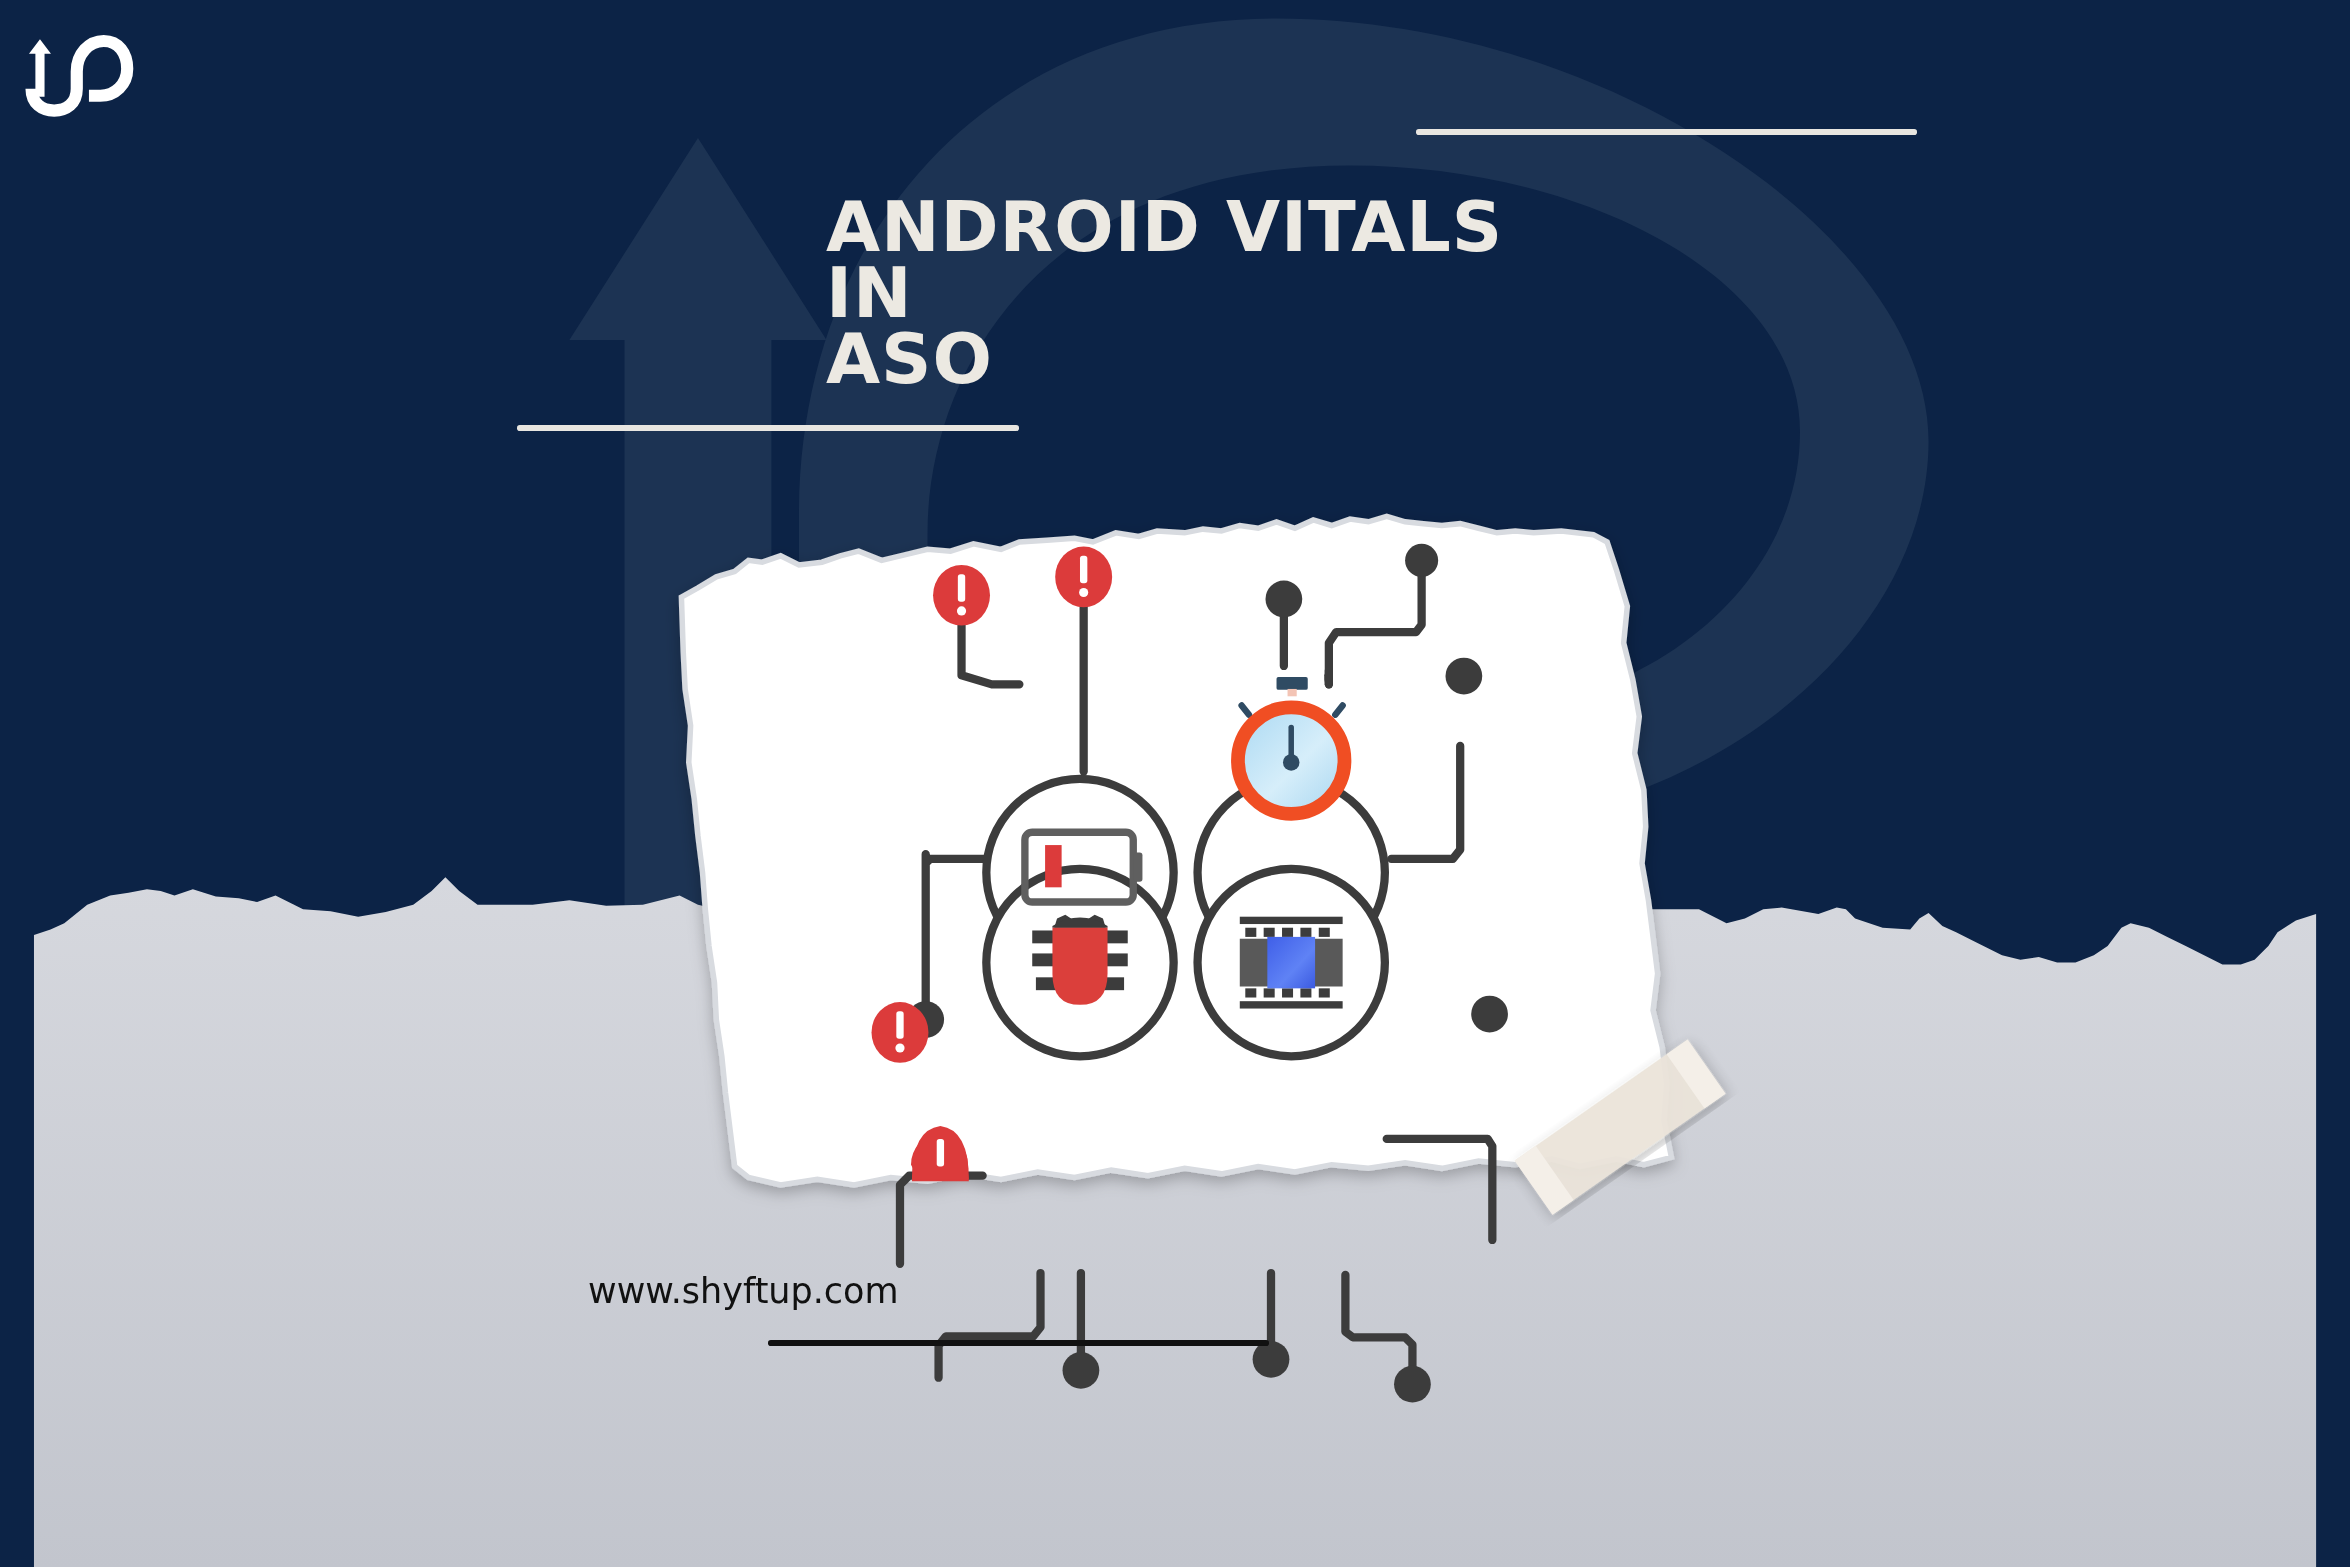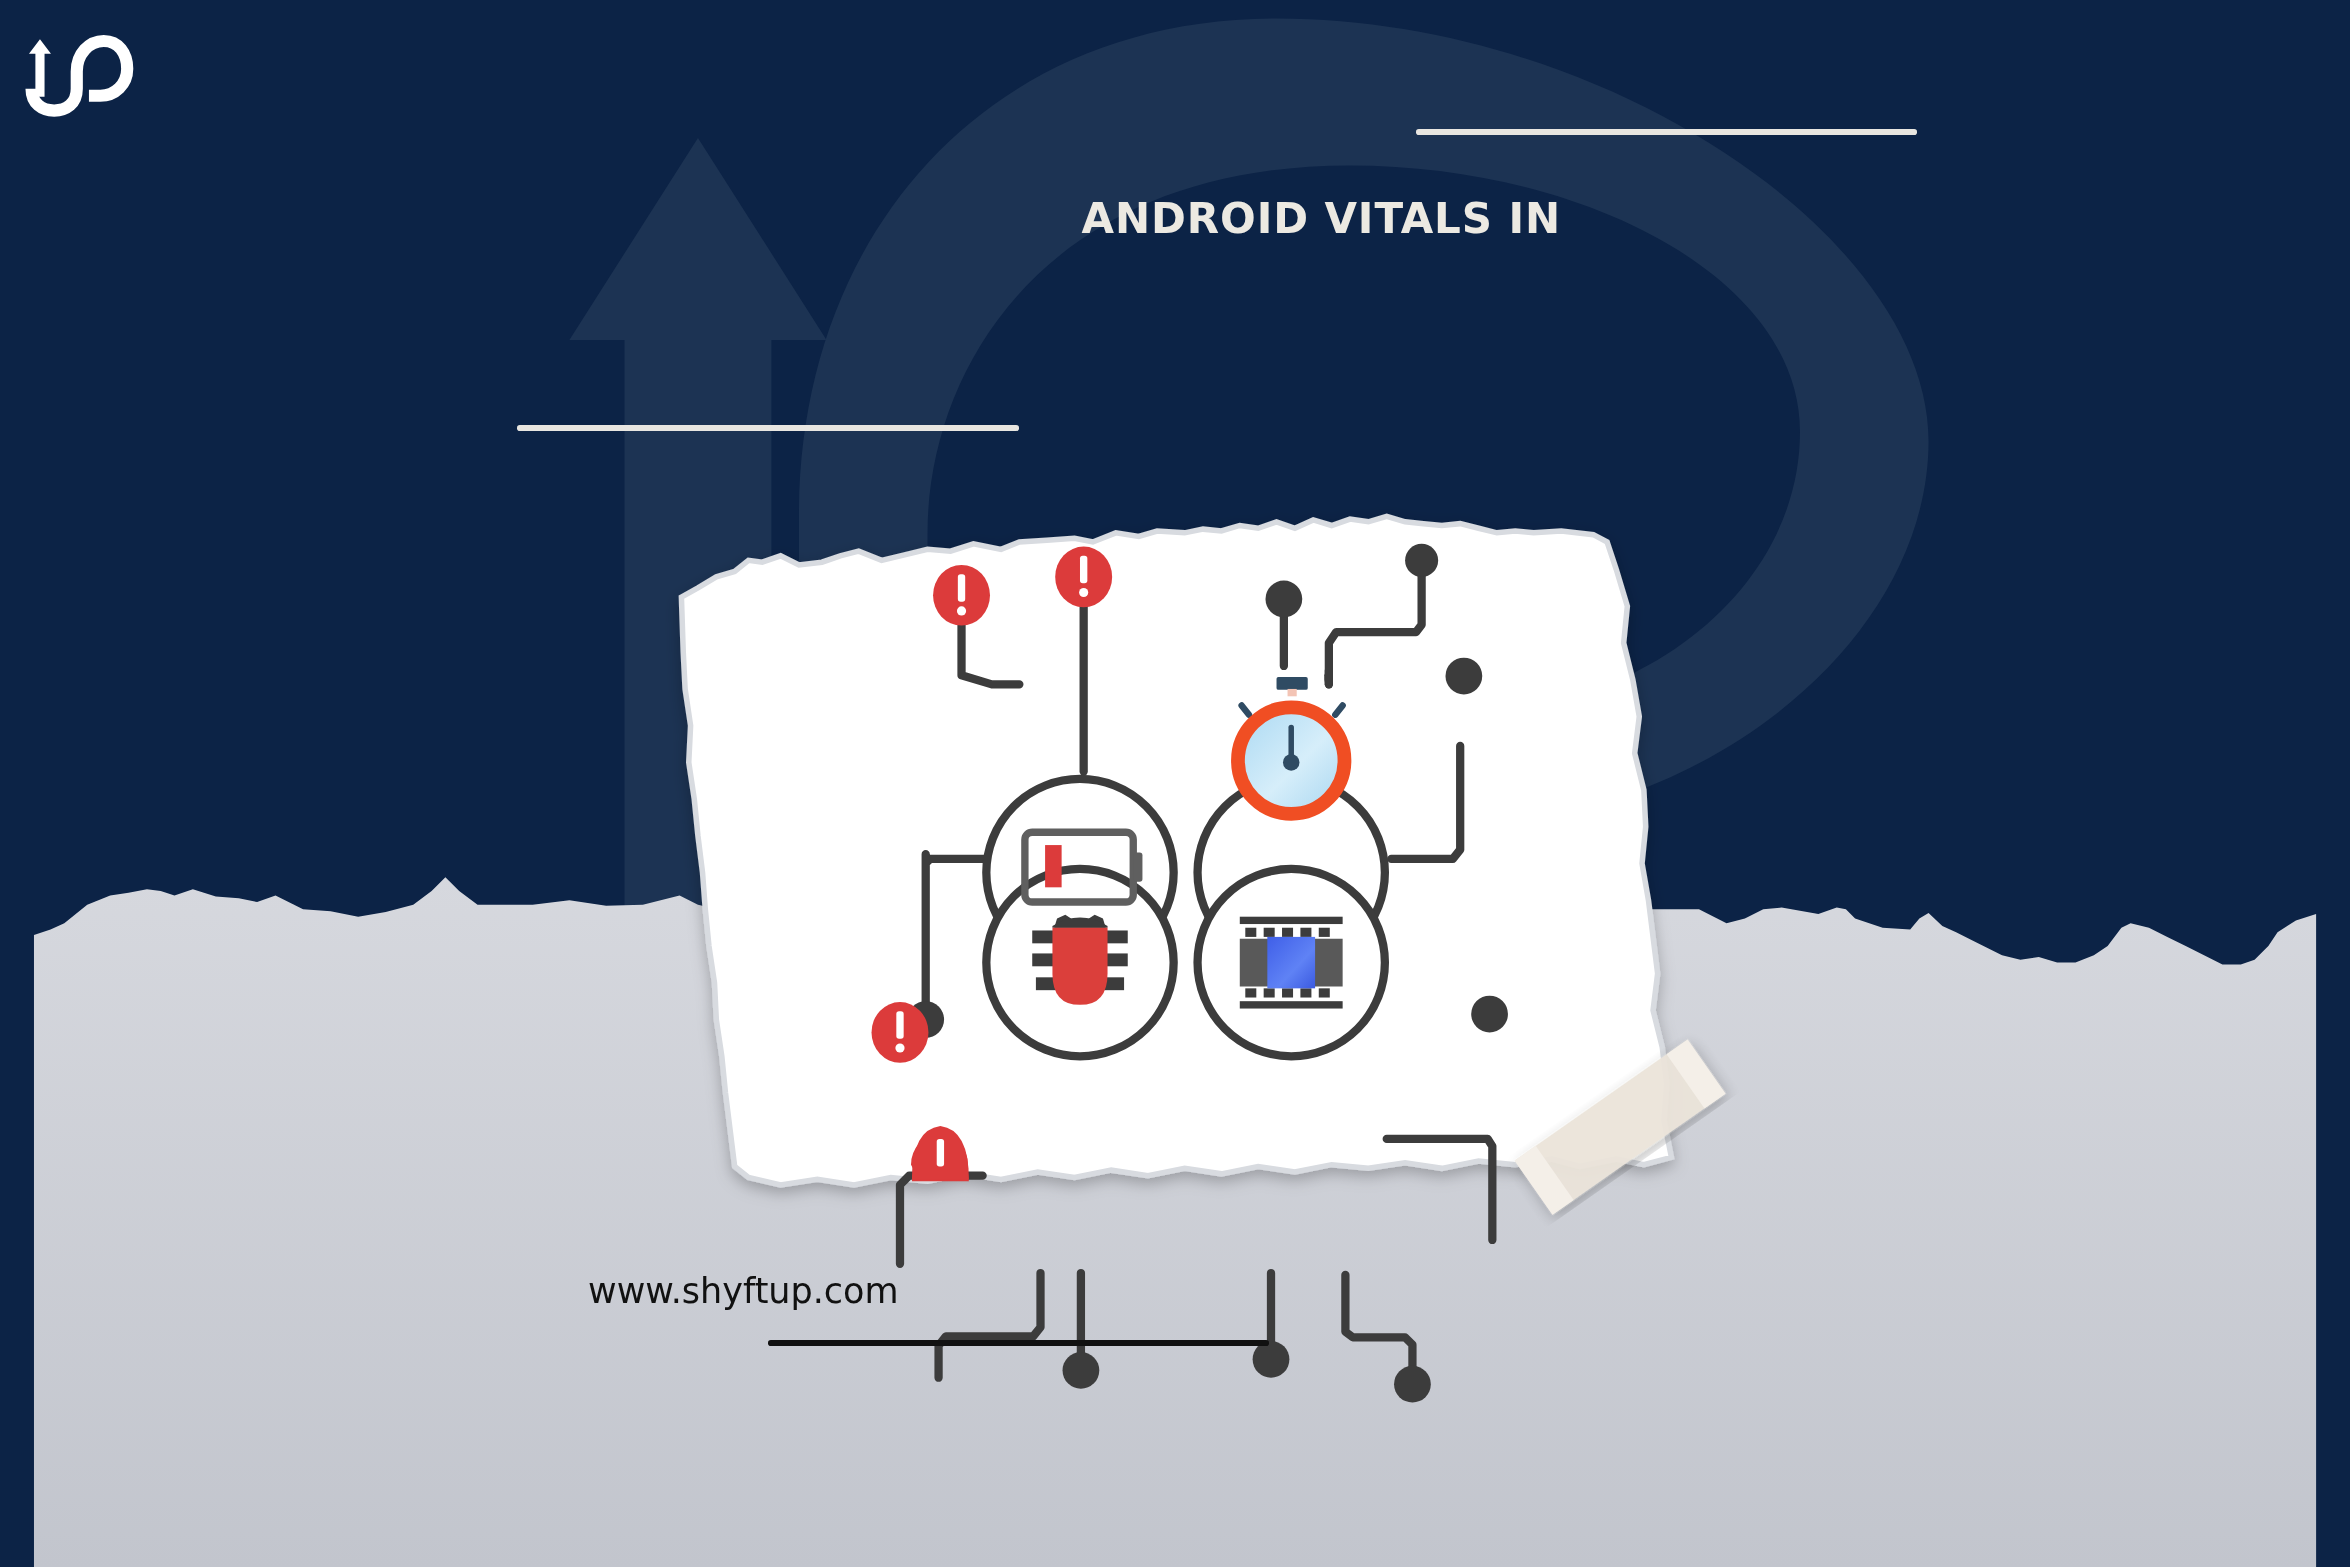--- a/index.html
+++ b/index.html
@@ -1,19 +1,19 @@
 <!DOCTYPE html>
 <html style="font-size:14.7px"><head>
 <meta charset="utf-8">
 <style>
   html, body { margin:0; padding:0; }
   body { width:2351px; height:1568px; overflow:hidden; background:#0c2346; position:relative; font-family:"Liberation Sans", sans-serif; }
   .abs { position:absolute; }
   #bg-svg { left:0; top:0; width:2351px; height:1568px; }
-  .title { left:826px; width:735px; top:186px; text-align:right; color:#ece9e2; font-family:"DejaVu Sans", sans-serif; font-weight:bold; font-size:42px; line-height:66px; letter-spacing:0.9px; }
+  .title { left:826px; width:735px; top:194px; text-align:left; color:#ece9e2; font-family:"DejaVu Sans", sans-serif; font-weight:bold; font-size:70px; line-height:66px; letter-spacing:0.9px; }
   .url { left:588px; top:1271px; color:#111111; font-family:"DejaVu Sans", sans-serif; font-weight:normal; font-size:35px; letter-spacing:0px; }
   .line { height:5.5px; border-radius:2.8px; }
 </style>
 </head>
 <body>
 
 <svg id="bg-svg" class="abs" viewBox="0 0 2560 1707" xmlns="http://www.w3.org/2000/svg">
   <defs>
     <linearGradient id="paperGrad" x1="0" y1="0" x2="0" y2="1">
       <stop offset="0" stop-color="#d6d8de"></stop>
@@ -199,16 +199,17 @@
   <polygon points="12,12 24,28 17,28 17,75 7,75 7,28 0,28" fill="#ffffff" transform="translate(12,0)"></polygon>
   <path d="M24,75 C24,92 36,100 50,100 C64,100 76,92 76,75 L76,55 C76,35 90,20 107,20 C124,20 134,34 134,52 C134,70 120,83 103,83 L90,83" fill="none" stroke="#ffffff" stroke-width="14" transform="translate(-8,-5) scale(0.95)"></path>
 </svg>
 
 <div class="abs line" style="left:1416px;top:129px;width:501px;background:#e8e6e1;"></div>
 <div class="abs line" style="left:517px;top:425px;width:502px;background:#e8e6e1;"></div>
 <div class="abs line" style="left:768px;top:1340px;width:501px;background:#111111;"></div>
 
 <div class="abs title">
   <div>ANDROID VITALS IN</div>
+  <div>ASO</div>
 </div>
 
 <div class="abs url">www.shyftup.com</div>
 
 
 </body></html>

